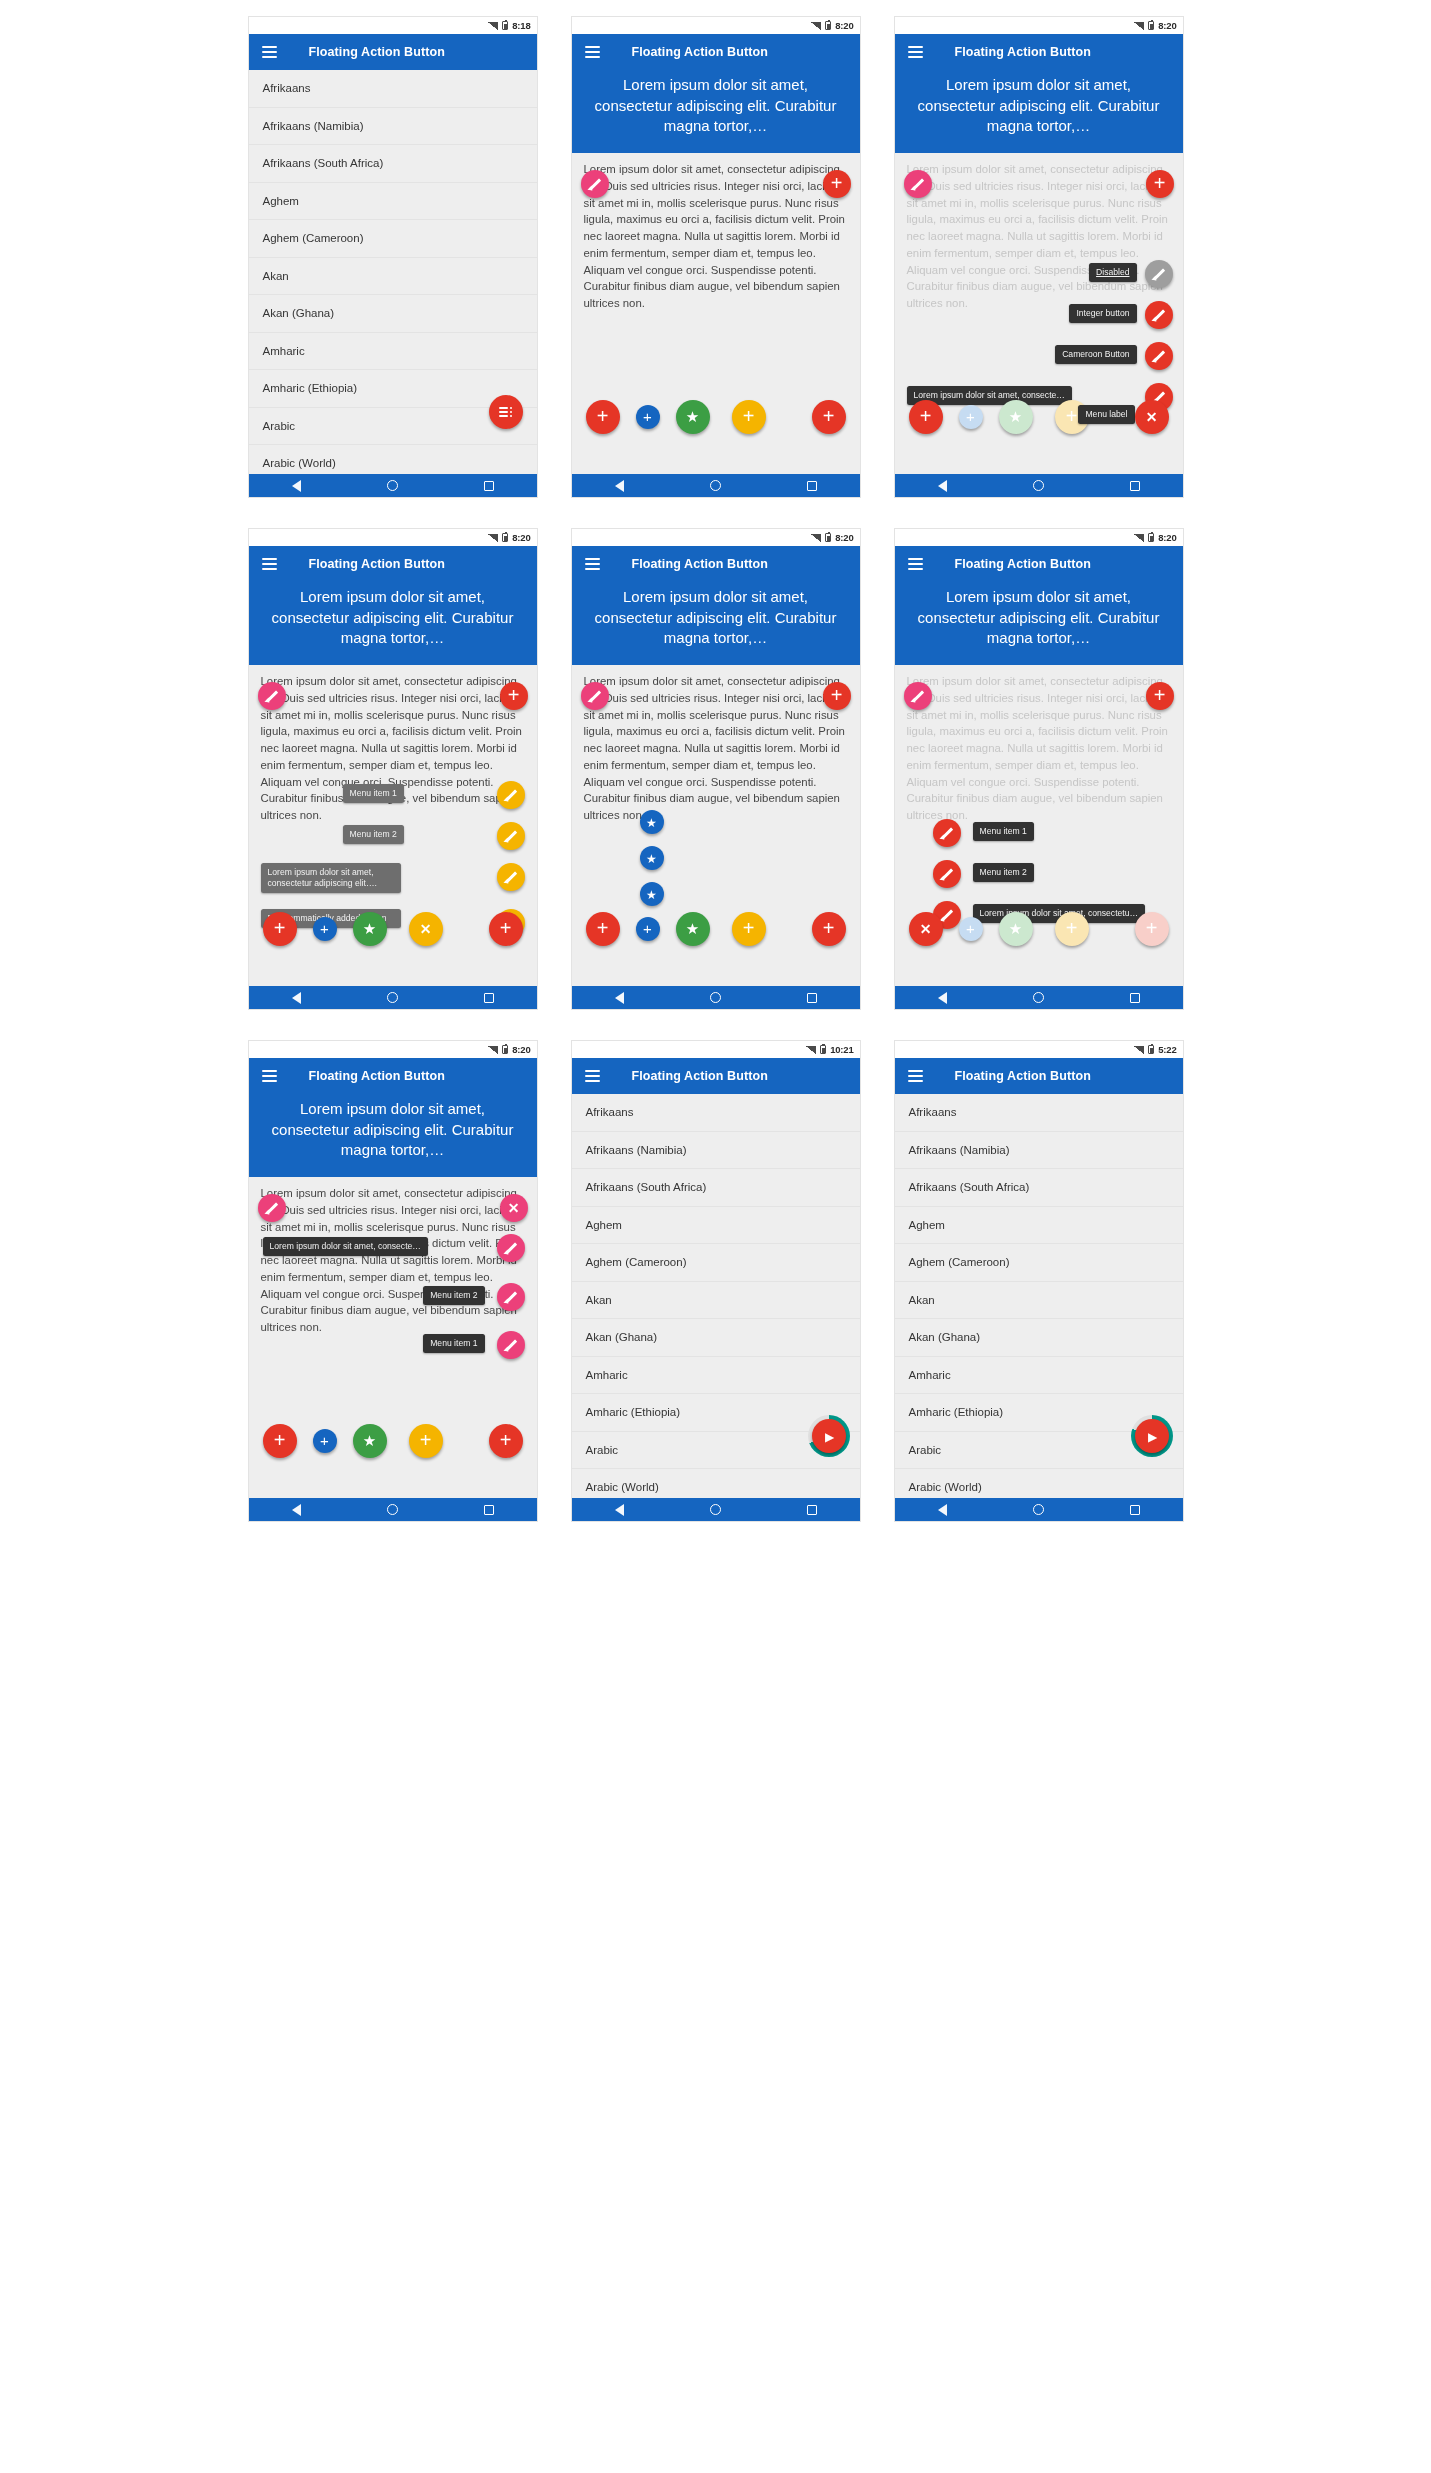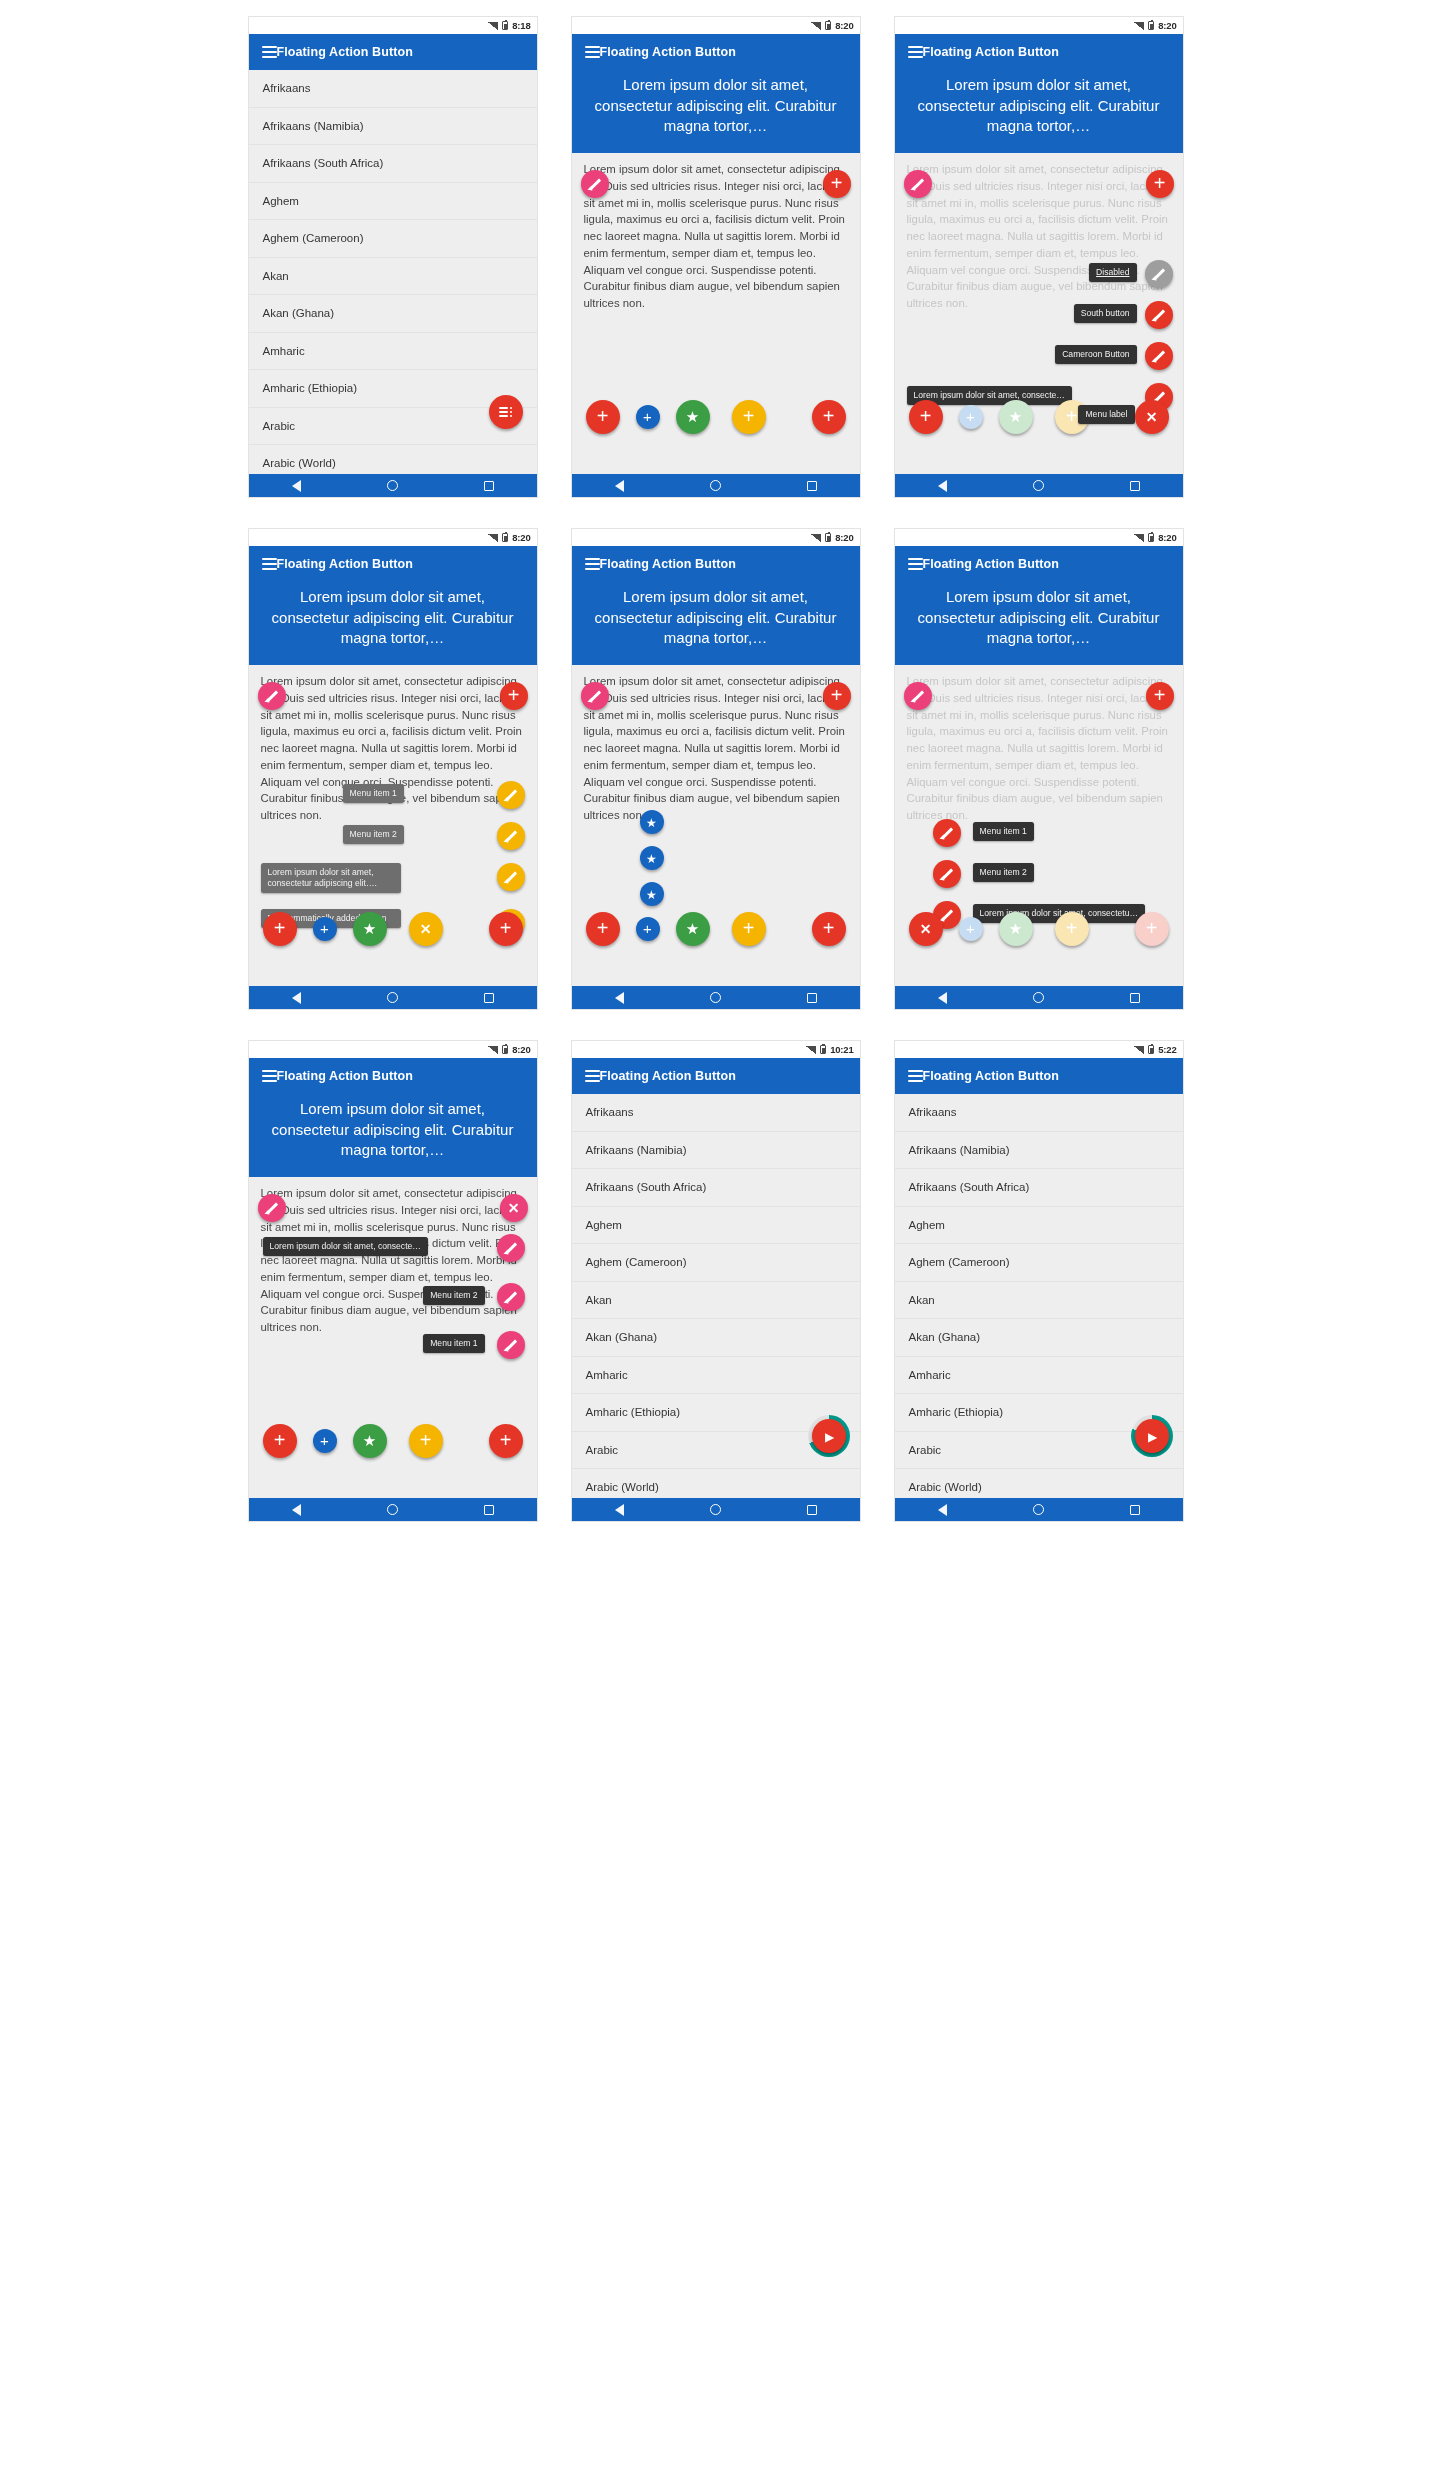--- a/index.html
+++ b/index.html
@@ -44,21 +44,21 @@
     width: 6px; height: 9px; border: 1.2px solid #4a4a4a; border-radius: 1px;
     position: relative; display: inline-block;
   }
   .batt::before{content:"";position:absolute;top:-2.3px;left:1.3px;width:2.4px;height:1.4px;background:#4a4a4a;}
   .batt::after{content:"";position:absolute;left:0.5px;right:0.5px;bottom:0.5px;height:5px;background:#4a4a4a;}
   .clock { font-size:9.5px; font-weight:600; letter-spacing:-0.2px; color:#2b2b2b;}
 
   .appbar {
     height: 36px;
     background: #1565C0;
-    display: flex; align-items: center; gap: 0;
+    display: flex; align-items: center; gap: 32px;
     padding-left: 13px;
     color: #ffffff;
   }
   .hamburger { width: 15px; height: 12px; position: relative; flex: none; }
   .hamburger span {
     position: absolute; left: 0; width: 15px; height: 1.9px; background: #ffffff; border-radius:1px;
   }
   .hamburger span:nth-child(1){ top:0; }
   .hamburger span:nth-child(2){ top:5px; }
   .hamburger span:nth-child(3){ top:10px; }
@@ -280,21 +280,21 @@
       </div>
       <div class="fab small" style="background:#E53526;right:9px;top:100px;">
         <span class="glyph ic-plus"></span>
       </div>
 
       <div class="tip" style="right:46px;top:193px;text-decoration:underline;">Disabled</div>
       <div class="fab small" style="background:#9E9E9E;right:10px;top:190px;">
           <span class="ic-pencil"></span>
         </div>
 
-      <div class="tip" style="right:46px;top:234px;">South button</div>
+      <div class="tip" style="right:46px;top:234px;">Integer button</div>
       <div class="fab small" style="background:#E53526;right:10px;top:231px;">
           <span class="ic-pencil"></span>
         </div>
 
       <div class="tip" style="right:46px;top:275px;">Cameroon Button</div>
       <div class="fab small" style="background:#E53526;right:10px;top:272px;">
           <span class="ic-pencil"></span>
         </div>
 
       <div class="tip" style="left:12px;top:316px;">Lorem ipsum dolor sit amet, consecte…</div>

